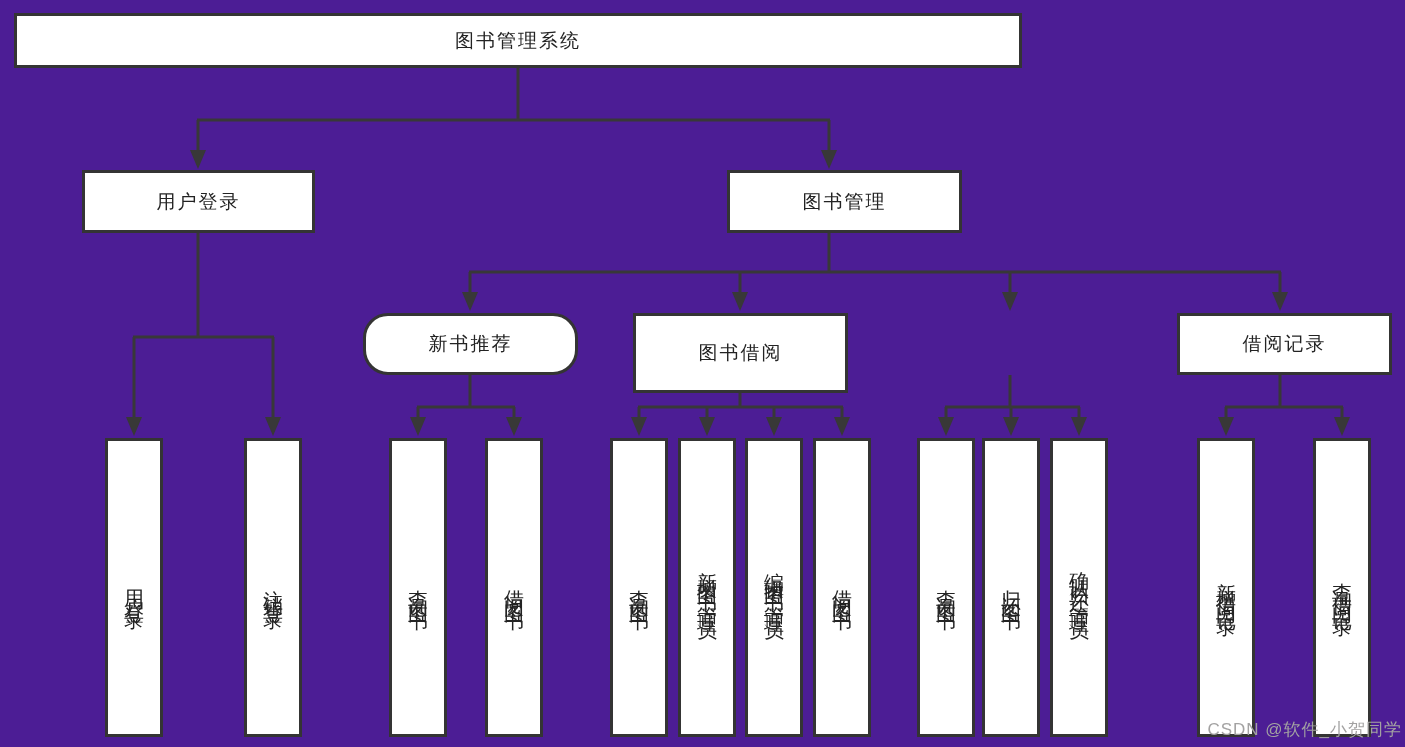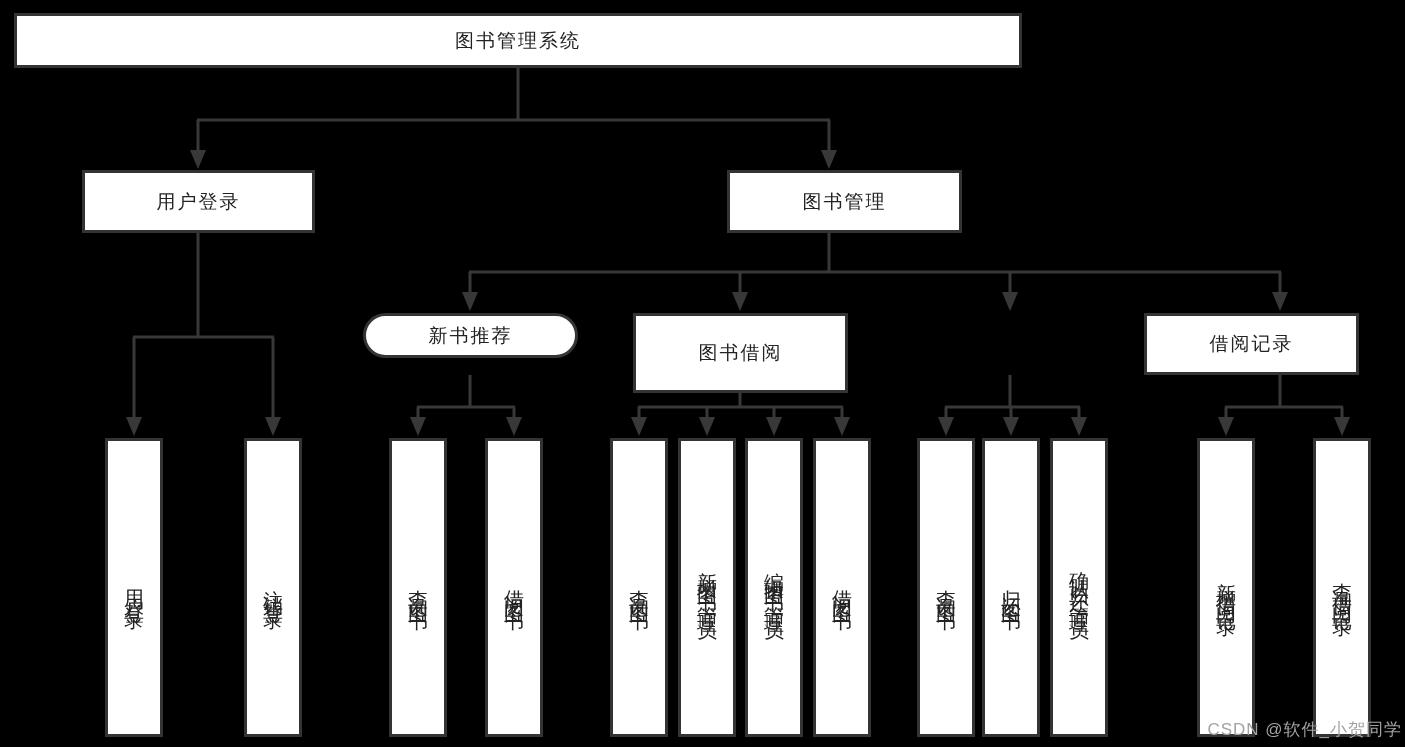--- a/index.html
+++ b/index.html
@@ -6,21 +6,21 @@
   html, body {
     margin: 0;
     padding: 0;
     background: #ffffff;
     font-family: "Liberation Sans", "DejaVu Sans", sans-serif;
   }
   #canvas {
     position: relative;
     width: 1405px;
     height: 747px;
-    background: #000000;
+    background: #4c1d95;
     overflow: hidden;
   }
   #wires {
     position: absolute;
     left: 0;
     top: 0;
     z-index: 1;
   }
   .node {
     position: absolute;
@@ -104,27 +104,27 @@
     <span class="node-label">图书管理系统</span>
   </div>
 
   <div class="node" style="left:82px; top:170px; width:233px; height:63px;">
     <span class="node-label">用户登录</span>
   </div>
   <div class="node" style="left:727px; top:170px; width:235px; height:63px;">
     <span class="node-label">图书管理</span>
   </div>
 
-  <div class="node" style="left:363px; top:313px; width:215px; height:45px;border-radius:25px;">
+  <div class="node" style="left:363px; top:313px; width:215px; height:62px;border-radius:25px;">
     <span class="node-label">新书推荐</span>
   </div>
   <div class="node" style="left:633px; top:313px; width:215px; height:80px;">
     <span class="node-label">图书借阅</span>
   </div>
-  <div class="node" style="left:1144px; top:313px; width:215px; height:62px;">
+  <div class="node" style="left:1177px; top:313px; width:215px; height:62px;">
     <span class="node-label">借阅记录</span>
   </div>
 
   <div class="node leaf" style="left:105px; top:438px; width:58px; height:299px;">
     <span class="node-label">用户登录</span>
   </div>
   <div class="node leaf" style="left:244px; top:438px; width:58px; height:299px;">
     <span class="node-label">注销登录</span>
   </div>
 

